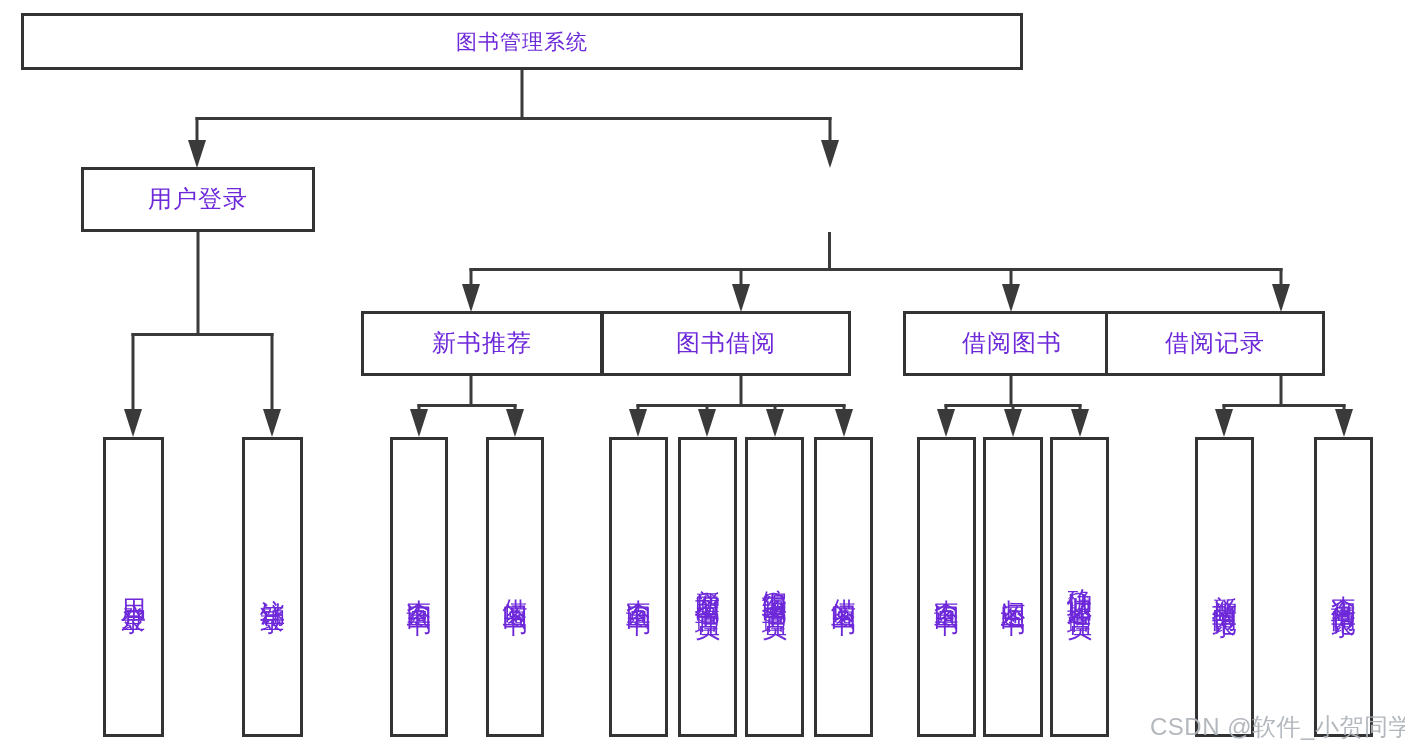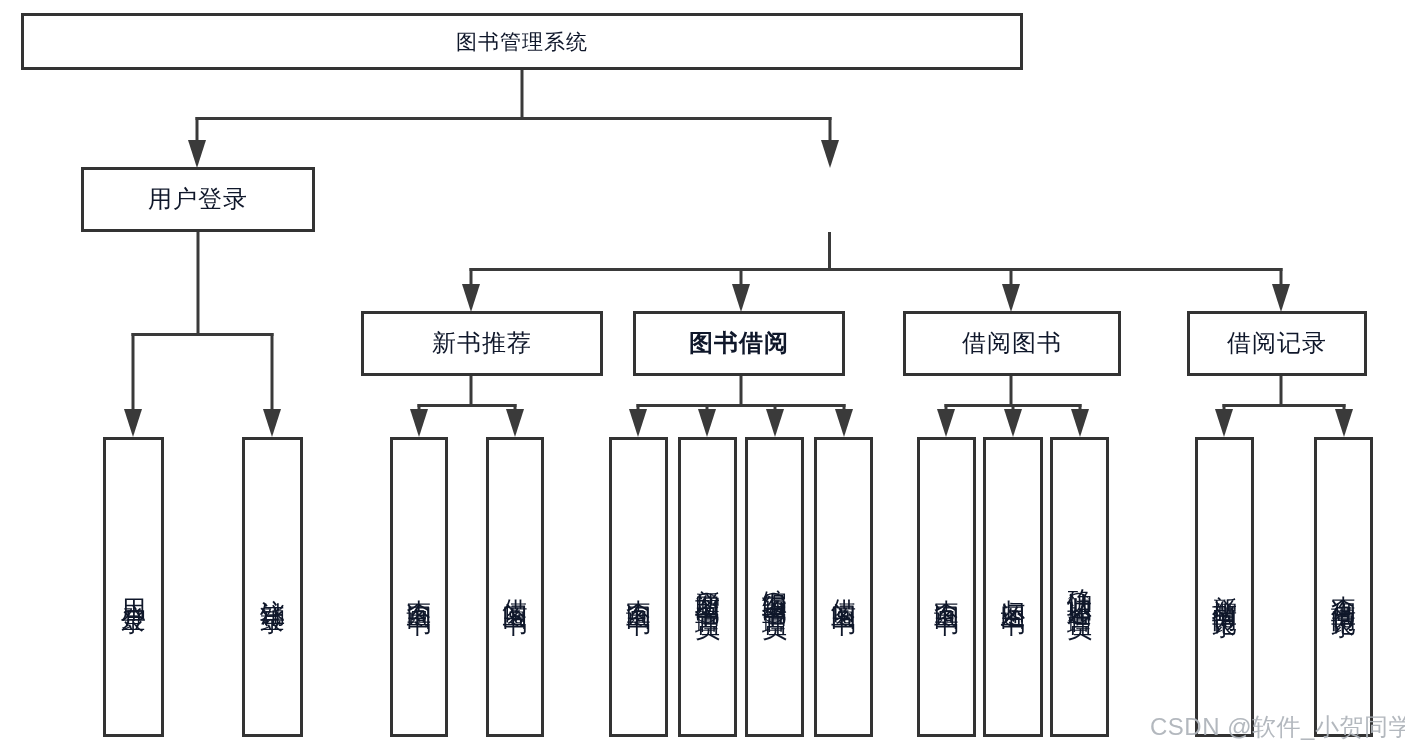--- a/index.html
+++ b/index.html
@@ -1,19 +1,19 @@
 <!DOCTYPE html>
 <html><head>
 <meta charset="utf-8">
 <style>
   html,body{margin:0;padding:0;background:#ffffff;font-family:"Liberation Sans",sans-serif;}
   .canvas{position:relative;width:1405px;height:747px;background:#ffffff;overflow:hidden;color:#363636;}
   .node{position:absolute;box-sizing:border-box;background:#ffffff;border:3px solid #333333;
         display:flex;align-items:center;justify-content:center;z-index:2;}
-  .node .lbl{font-size:24px;color:#0f172a;letter-spacing:1px;white-space:nowrap;line-height:1.2;}
+  .node .lbl{font-size:24px;color:#6d28d9;letter-spacing:1px;white-space:nowrap;line-height:1.2;}
   .root .lbl{font-size:21px;}
   .vnode .lbl{writing-mode:vertical-rl;text-orientation:mixed;font-size:25px;letter-spacing:4px;
               line-height:1;white-space:nowrap;}
   svg.connectors{position:absolute;left:0;top:0;z-index:1;}
   .watermark{position:absolute;left:1150px;top:711px;font-size:24px;letter-spacing:0.5px;
              color:rgba(175,180,187,0.95);white-space:nowrap;z-index:6;}
 </style>
 </head>
 <body>
 
@@ -89,27 +89,27 @@
     <span class="lbl">图书管理系统</span>
   </div>
 
   <div class="node" style="left:81px;top:167px;width:234px;height:65px;">
     <span class="lbl">用户登录</span>
   </div>
 
   <div class="node" style="left:361px;top:311px;width:242px;height:65px;">
     <span class="lbl">新书推荐</span>
   </div>
-  <div class="node" style="left:633px;top:311px;width:212px;height:65px;font-weight:bold;">
+  <div class="node" style="left:601px;top:311px;width:250px;height:65px;">
     <span class="lbl">图书借阅</span>
   </div>
   <div class="node" style="left:903px;top:311px;width:218px;height:65px;">
     <span class="lbl">借阅图书</span>
   </div>
-  <div class="node" style="left:1187px;top:311px;width:180px;height:65px;">
+  <div class="node" style="left:1105px;top:311px;width:220px;height:65px;">
     <span class="lbl">借阅记录</span>
   </div>
 
   <div class="node vnode" style="left:103px;top:437px;width:61px;height:300px;">
     <span class="lbl">用户登录</span>
   </div>
   <div class="node vnode" style="left:242px;top:437px;width:61px;height:300px;">
     <span class="lbl">注销登录</span>
   </div>
 

